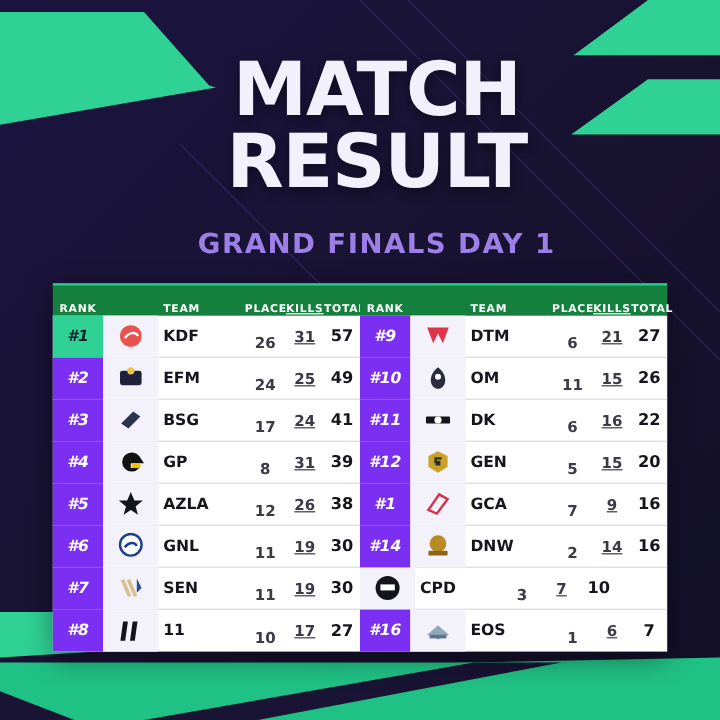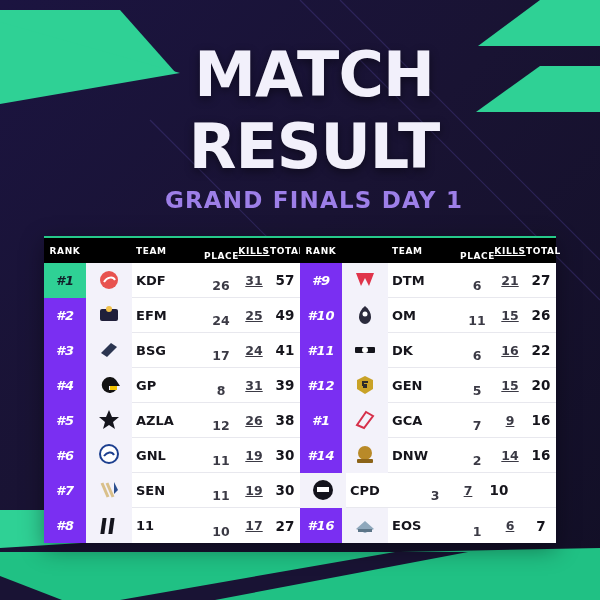--- a/index.html
+++ b/index.html
@@ -21,46 +21,46 @@
   }
   #title-l1, #title-l2 {
     font-family:"DejaVu Sans", sans-serif;
     font-weight:bold;
     font-size:62px;
     line-height:0.92em;
     letter-spacing:-1px;
     color:#f2f0fb;
     text-shadow:0 3px 10px rgba(0,0,0,.45);
   }
-  #title-l2 { margin-top:15px; }
+  #title-l2 { margin-top:3px; }
   #subtitle {
-    margin-top:12px;
+    margin-top:28px;
     font-family:"DejaVu Sans", sans-serif;
     font-weight:bold;
     font-size:23px;
     letter-spacing:1.2px;
     color:#9d7fe8;
   }
 
   
   #tables {
     position:absolute;
     left:44px; top:236px;
     width:512px;
     z-index:6;
     display:flex;
     box-shadow:0 6px 22px rgba(0,0,0,.38);
   }
   .tbl { width:256px; }
 
   .hdr {
-    background:#000000;
+    background:#15803d;
     height:27px;
     display:flex;
-    align-items:center;
+    align-items:flex-end;
     border-top:2px solid #26c98a;
   }
   .hdr span {
     font-family:"DejaVu Sans", sans-serif;
     font-weight:bold;
     font-size:9px;
     letter-spacing:.6px;
     color:#ffffff;
   }
 

